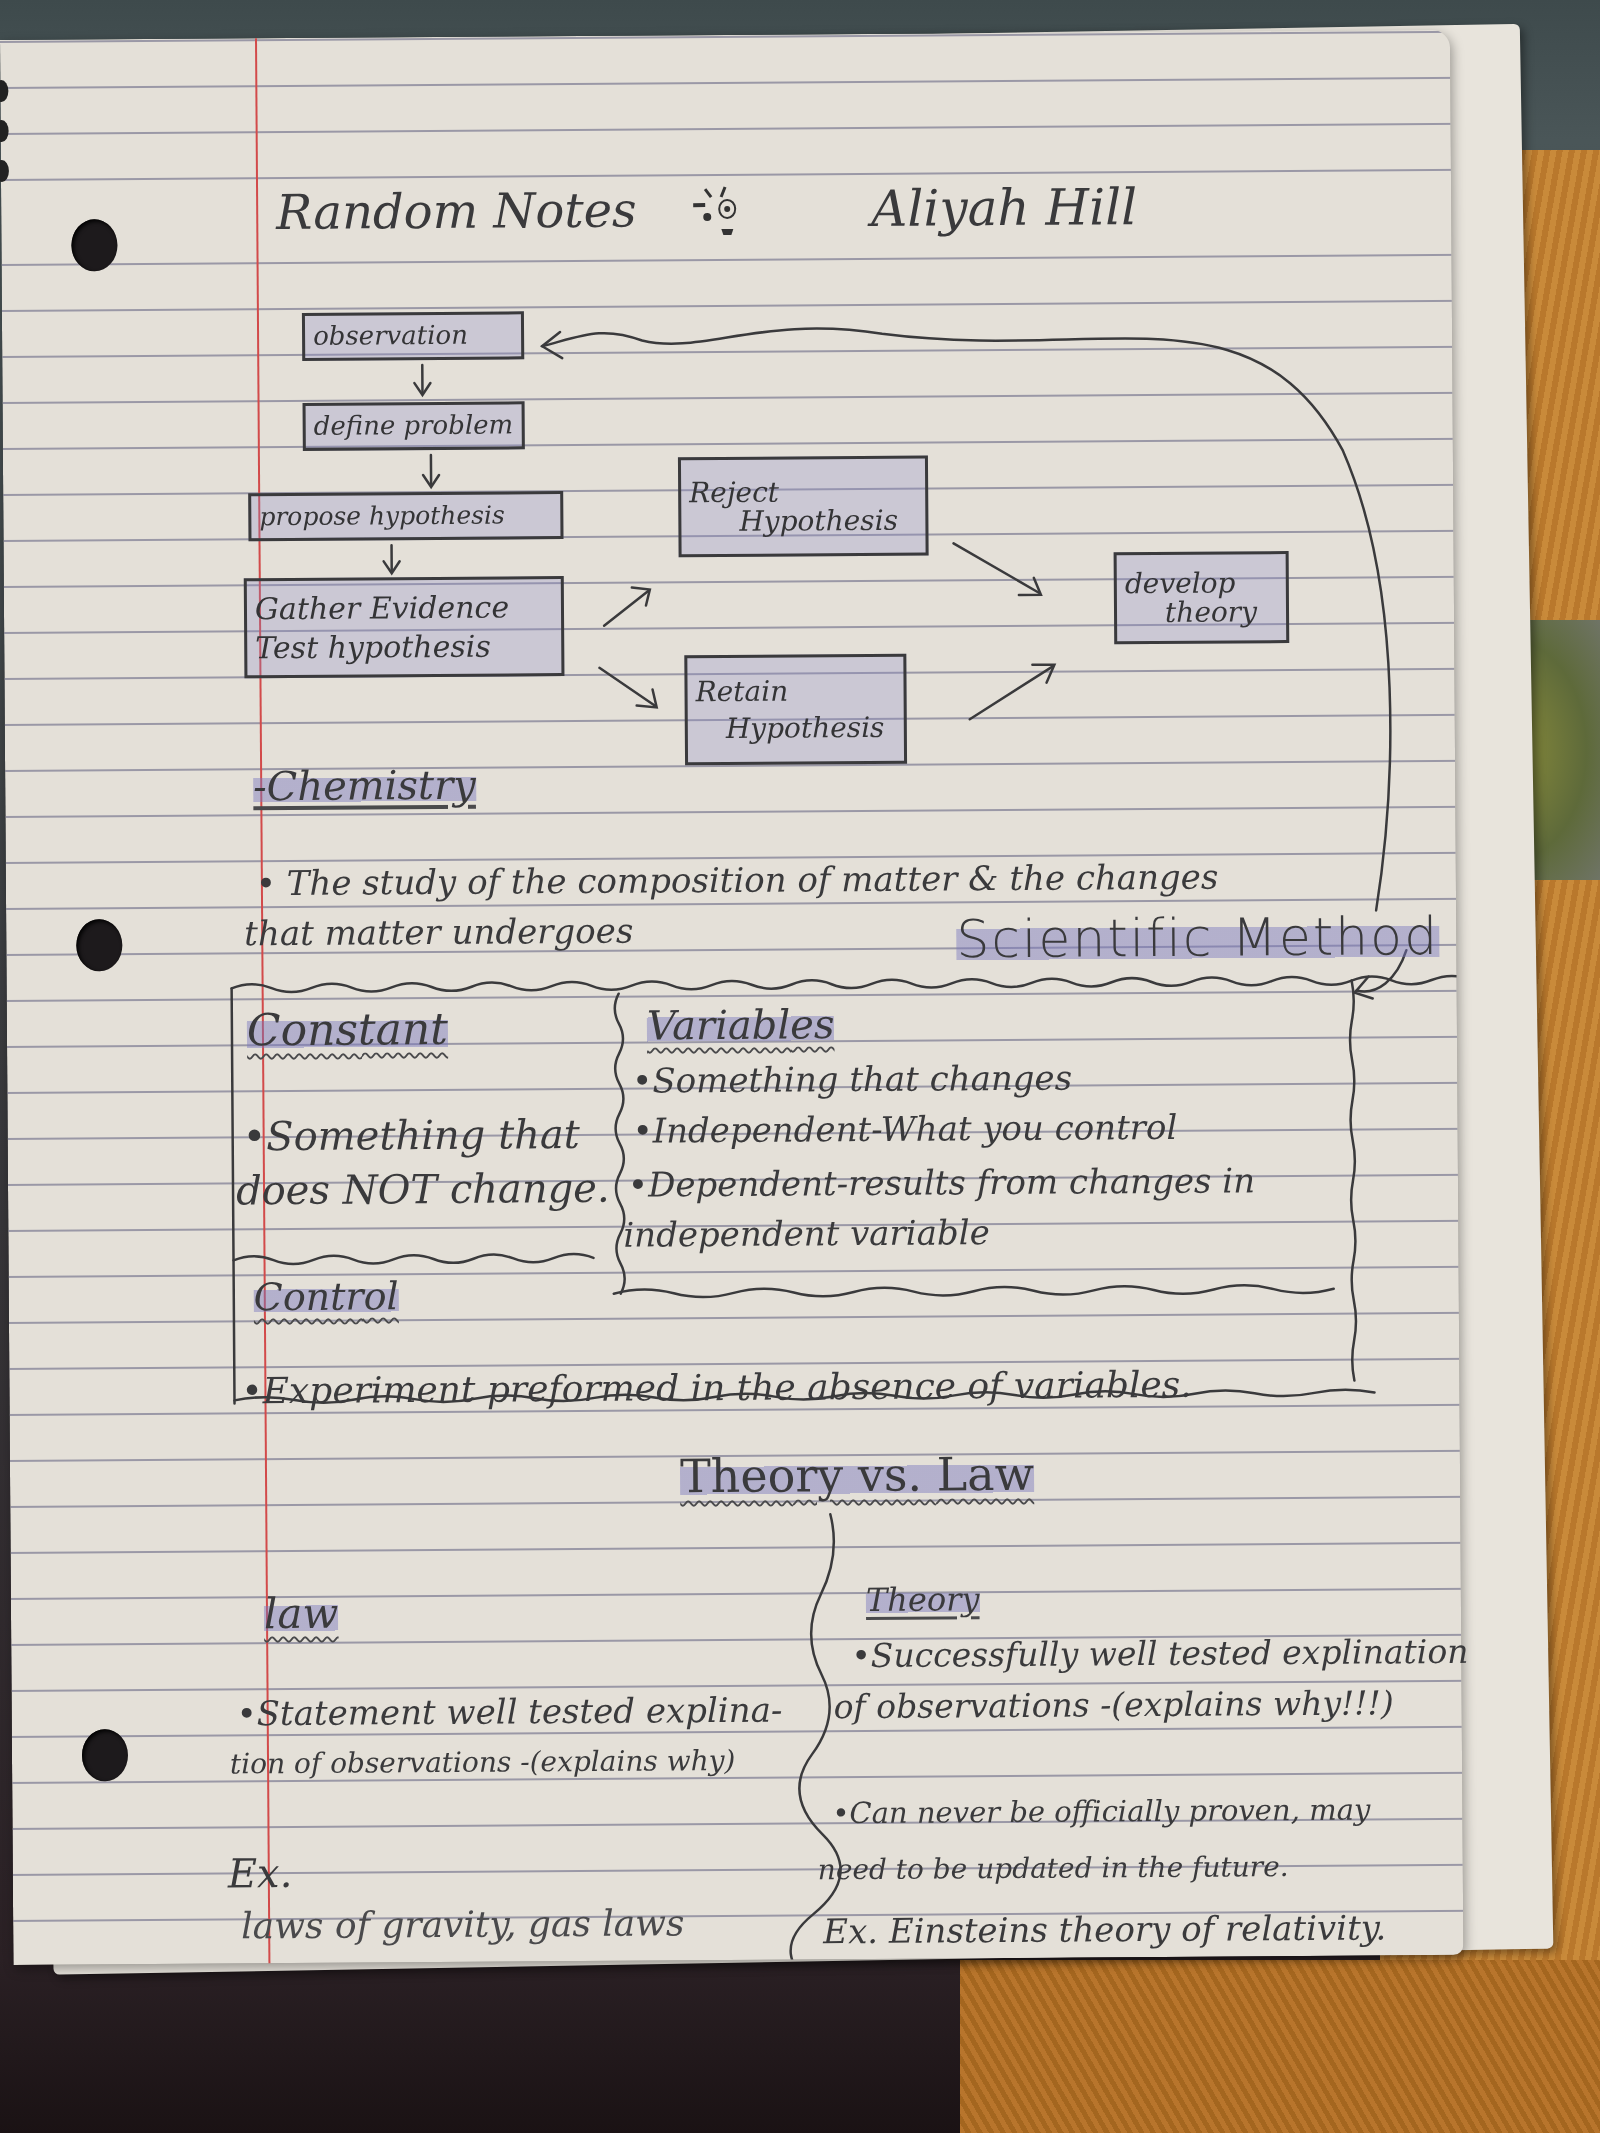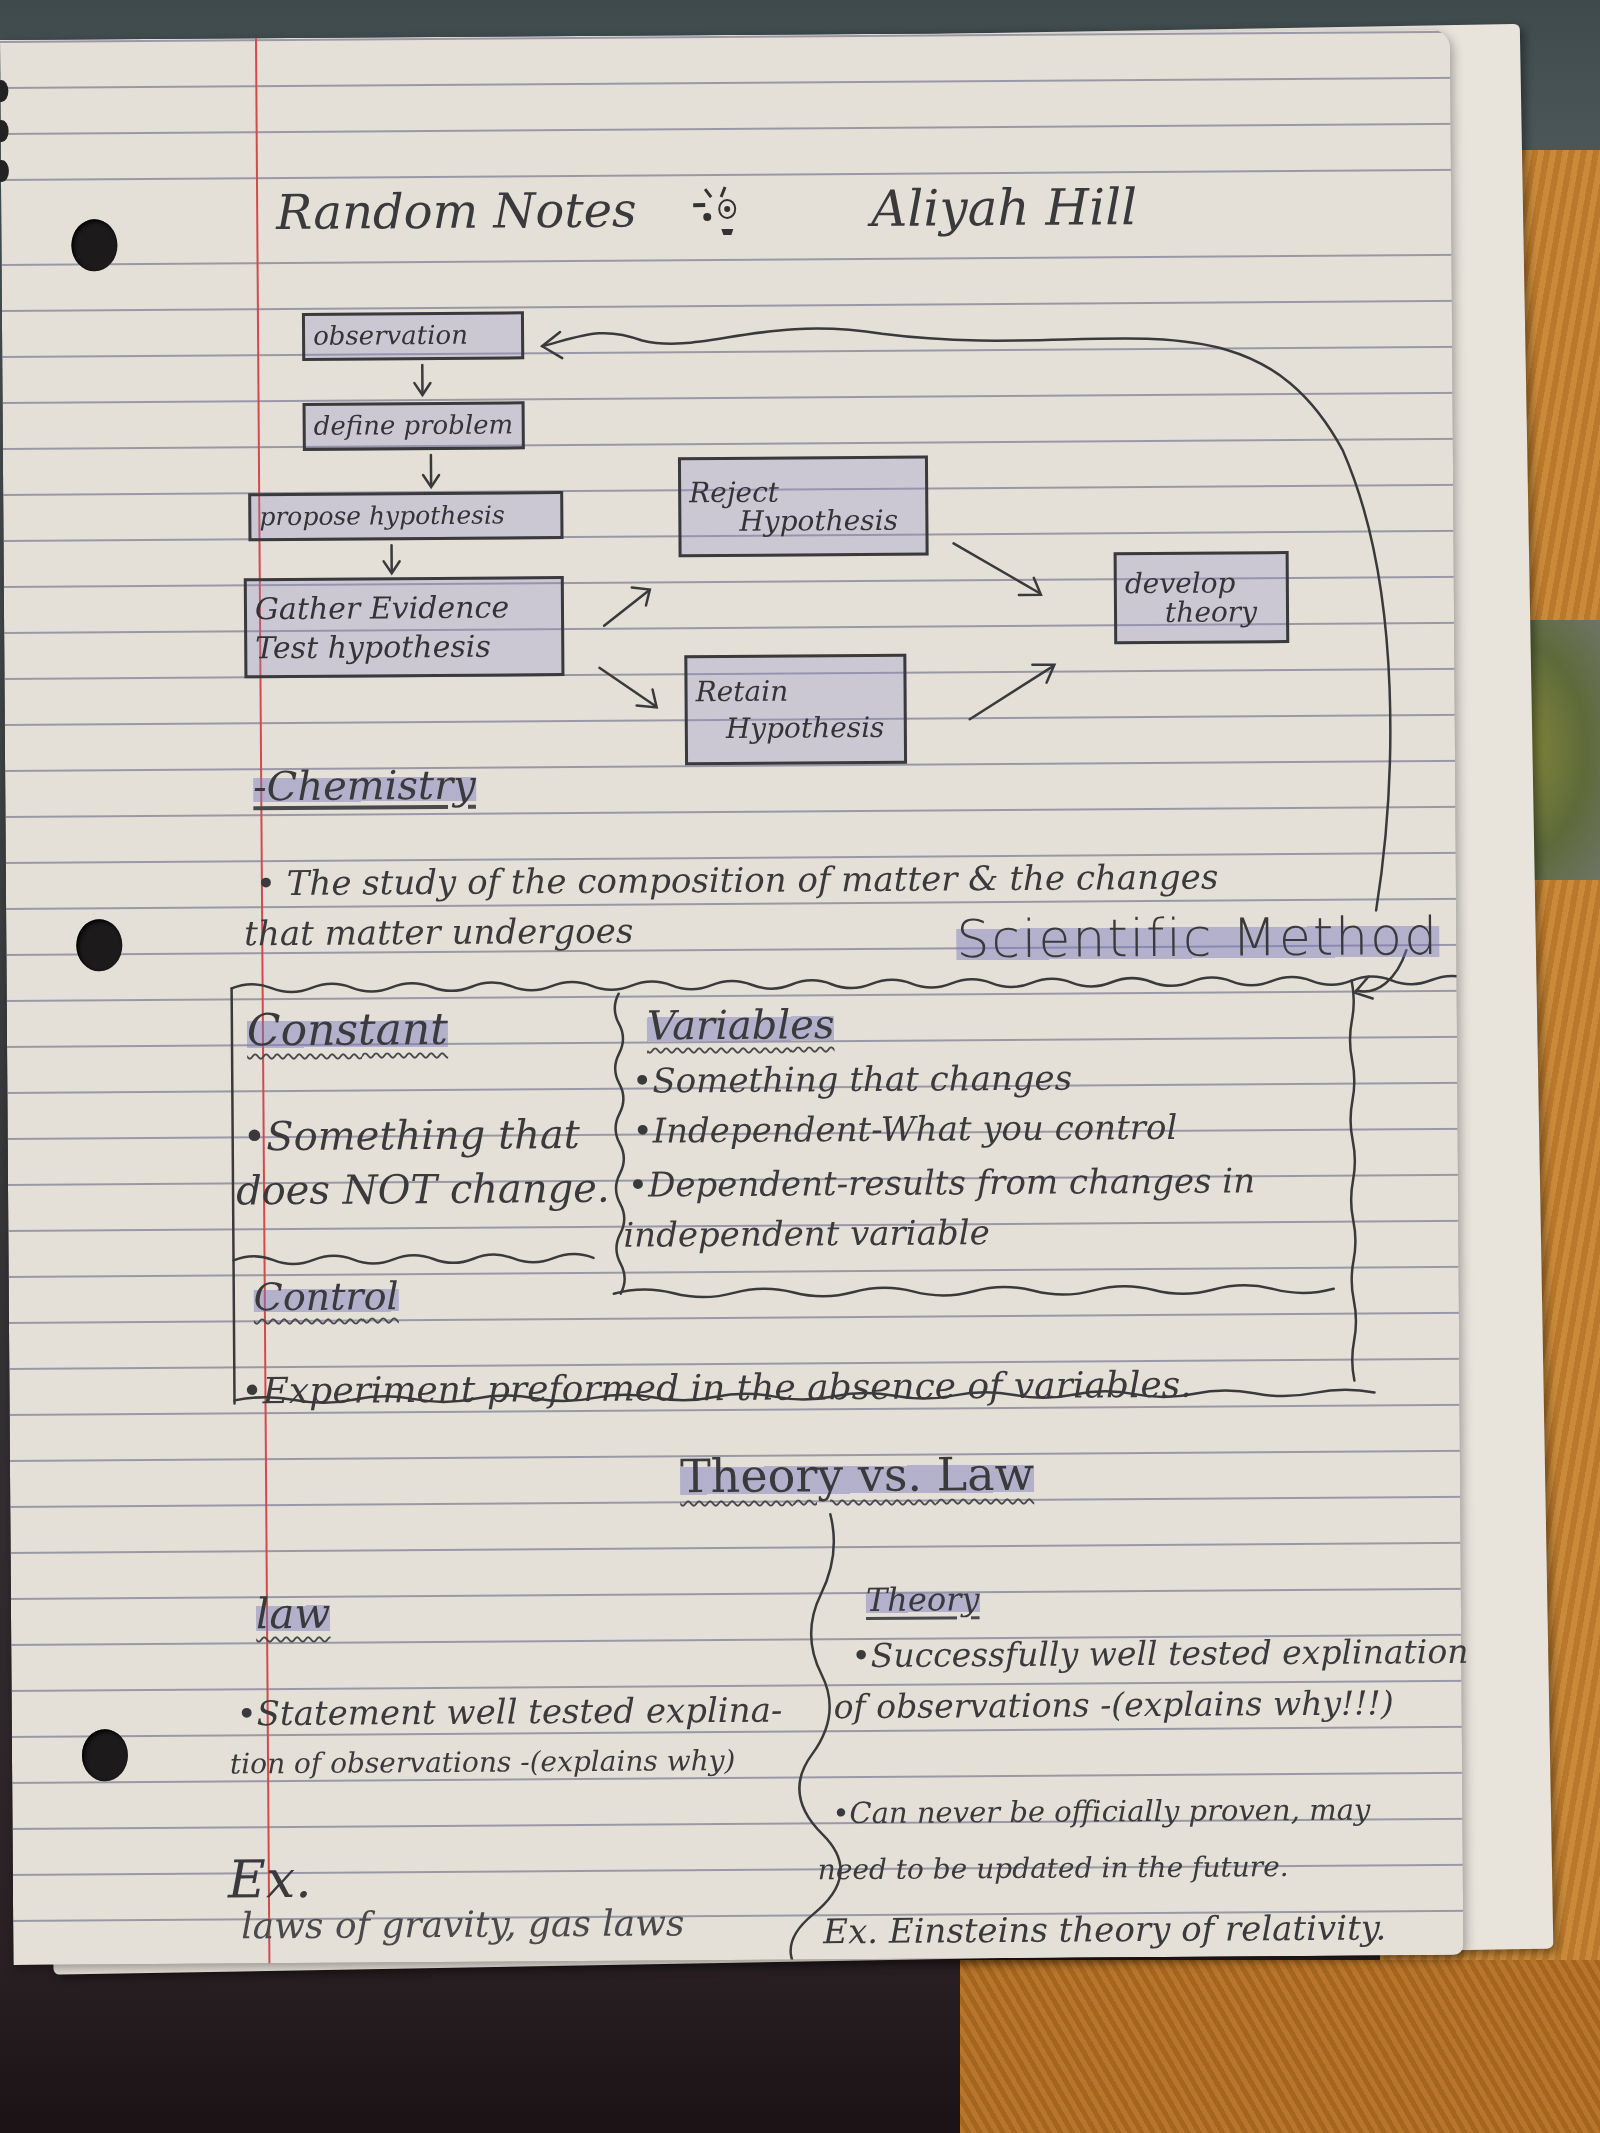--- a/index.html
+++ b/index.html
@@ -193,24 +193,24 @@
   <div class="hw" style="left:625px; top:1028px; font-size:34px;">•Something that changes</div>
   <div class="hw" style="left:625px; top:1078px; font-size:34px;">•Independent-What you control</div>
   <div class="hw" style="left:620px; top:1132px; font-size:34px;">•Dependent-results from changes in</div>
   <div class="hw" style="left:615px; top:1182px; font-size:34px;">independent variable</div>
 
   <div class="hw hl ul-wave" style="left:245px; top:1240px; font-size:38px;">Control</div>
   <div class="hw" style="left:232px; top:1335px; font-size:36px;">•Experiment preformed in the absence of variables.</div>
 
   <div class="hw hl ul-wave" style="left:670px; top:1418px; font-size:46px; font-style:normal;">Theory vs. Law</div>
 
-  <div class="hw hl ul-wave" style="left:245px; top:1555px; font-size:42px;">law</div>
+  <div class="hw hl ul-wave" style="left:253px; top:1555px; font-size:42px;">law</div>
   <div class="hw" style="left:225px; top:1658px; font-size:34px;">•Statement well tested explina-</div>
   <div class="hw" style="left:218px; top:1712px; font-size:28px;">tion of observations -(explains why)</div>
-  <div class="hw" style="left:215px; top:1815px; font-size:52px;">Ex.</div>
+  <div class="hw" style="left:215px; top:1815px; font-size:40px;">Ex.</div>
   <div class="hw" style="left:228px; top:1870px; font-size:36px; color:#4a4a4c;">laws of gravity, gas laws</div>
 
   <div class="hw hl ul" style="left:855px; top:1550px; font-size:32px;">Theory</div>
   <div class="hw" style="left:840px; top:1605px; font-size:33px;">•Successfully well tested explination</div>
   <div class="hw" style="left:822px; top:1656px; font-size:33px;">of observations -(explains why!!!)</div>
   <div class="hw" style="left:820px; top:1765px; font-size:29px;">•Can never be officially proven, may</div>
   <div class="hw" style="left:805px; top:1822px; font-size:28px;">need to be updated in the future.</div>
   <div class="hw" style="left:810px; top:1880px; font-size:34px;">Ex. Einsteins theory of relativity.</div>
 </div>
 

